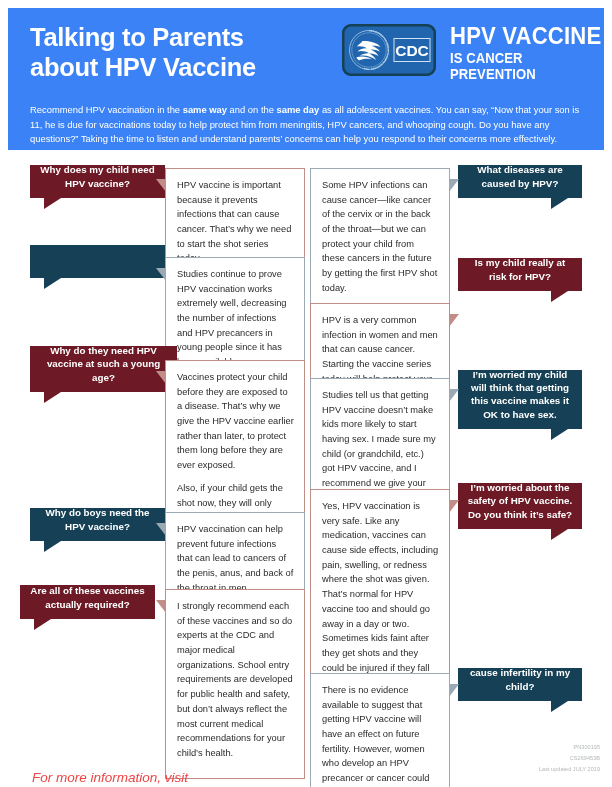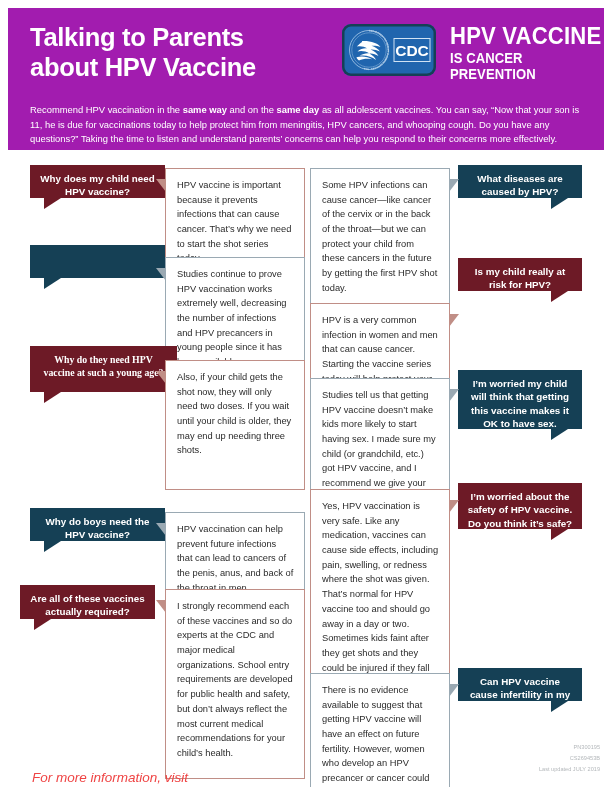--- a/index.html
+++ b/index.html
@@ -20,21 +20,21 @@
     box-sizing: border-box;
   }
 
   
   #header {
     position: absolute;
     left: 8px;
     top: 8px;
     width: 596px;
     height: 142px;
-    background: #a21caf;
+    background: #3b82f6;
     box-sizing: border-box;
     padding: 14px 20px 0 22px;
   }
   #header-top {
     position: relative;
     height: 68px;
   }
   #header-title {
     position: absolute;
     left: 0;
@@ -105,21 +105,21 @@
   .qbox {
     position: absolute;
     box-sizing: border-box;
     color: #ffffff;
     font-size: 9.8px;
     font-weight: bold;
     line-height: 1.36;
     text-align: center;
     padding: 7px 9px 8px 9px;
     display: flex;
-    align-items: flex-start;
+    align-items: flex-end;
     justify-content: center;
   }
   .qbox.maroon { background: #6d1a26; }
   .qbox.teal   { background: #154055; }
 
   
   .qbox .tail {
     position: absolute;
     bottom: -11px;
     width: 0; height: 0;
@@ -266,25 +266,26 @@
         <p>HPV vaccine is important because it prevents infections that can cause cancer. That’s why we need to start the shot series today.</p>
         <span class="atail"></span>
       </div>
       <div class="qbox teal tail-left" style="left: 30px; top: 245px; width: 135px; height: 33px;">
         <span class="tail"></span>
       </div>
       <div class="abox brd-gray atail-left" style="left: 165px; top: 257px; width: 140px; min-height: 76px;">
         <p>Studies continue to prove HPV vaccination works extremely well, decreasing the number of infections and HPV precancers in young people since it has been available.</p>
         <span class="atail"></span>
       </div>
-      <div class="qbox maroon tail-left" style="left: 30px; top: 346px; width: 147px; height: 46px; font-family: Liberation Serif, serif;">
+      <div class="qbox maroon tail-left" style="left: 30px; top: 346px; width: 147px; height: 46px;">
         <span>Why do they need HPV vaccine at such a young age?</span>
         <span class="tail"></span>
       </div>
       <div class="abox brd-red atail-left" style="left: 165px; top: 360px; width: 140px; min-height: 130px;">
+        <p>Vaccines protect your child before they are exposed to a disease. That’s why we give the HPV vaccine earlier rather than later, to protect them long before they are ever exposed.</p>
         <p>Also, if your child gets the shot now, they will only need two doses. If you wait until your child is older, they may end up needing three shots.</p>
         <span class="atail"></span>
       </div>
       <div class="qbox teal tail-left" style="left: 30px; top: 508px; width: 135px; height: 33px;">
         <span>Why do boys need the HPV vaccine?</span>
         <span class="tail"></span>
       </div>
       <div class="abox brd-gray atail-left" style="left: 165px; top: 512px; width: 140px; min-height: 50px;">
         <p>HPV vaccination can help prevent future infections that can lead to cancers of the penis, anus, and back of the throat in men.</p>
         <span class="atail"></span>

